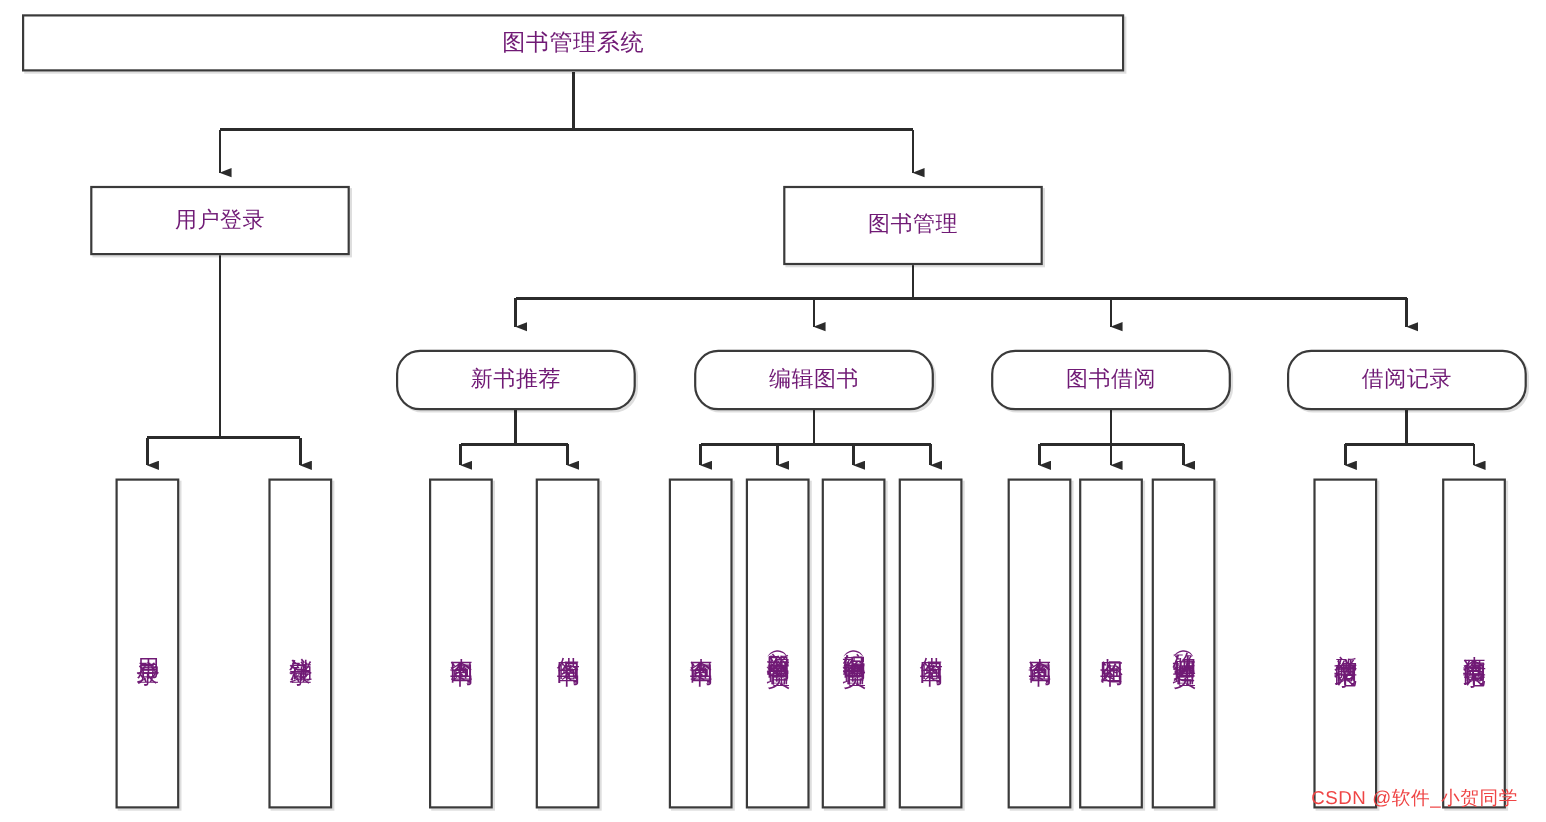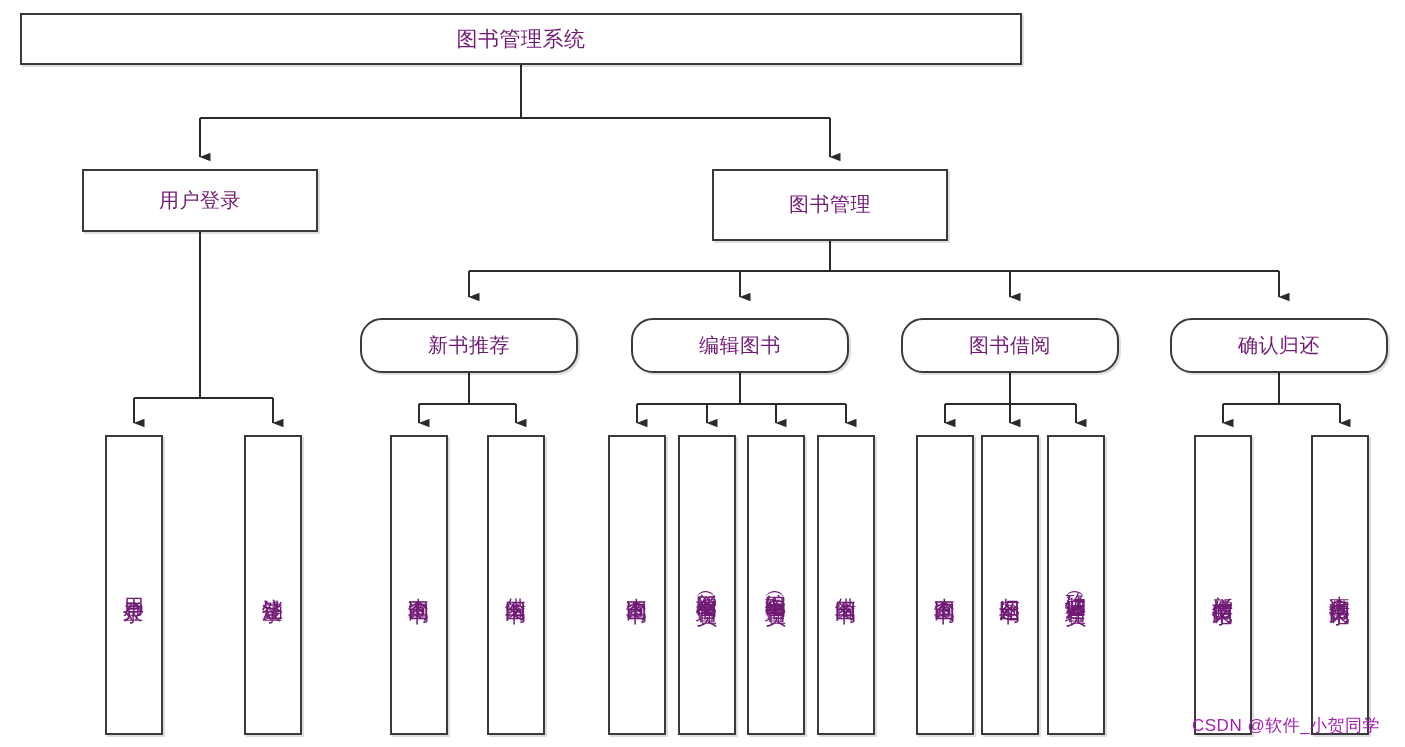--- a/index.html
+++ b/index.html
@@ -48,21 +48,21 @@
   .node.leaf .label {
     writing-mode: vertical-rl;
     text-orientation: upright;
     letter-spacing: 2px;
     line-height: 1.1;
     max-height: 290px;
   }
   .watermark {
     position: absolute;
     font-size: 17px;
-    color: #a21caf;
+    color: #ef4444;
     letter-spacing: 0.5px;
     white-space: nowrap;
     user-select: none;
     text-align: center;
   }
 </style>
 </head>
 <body>
 
 <div id="canvas">
@@ -135,21 +135,21 @@
 
   <div class="node level3" style="left:631px; top:318px; width:218px; height:55px;">
     <span class="label">编辑图书</span>
   </div>
 
   <div class="node level3" style="left:901px; top:318px; width:218px; height:55px;">
     <span class="label">图书借阅</span>
   </div>
 
   <div class="node level3" style="left:1170px; top:318px; width:218px; height:55px;">
-    <span class="label">确认归还</span>
+    <span class="label">借阅记录</span>
   </div>
 
   <div class="node leaf" style="left:105px; top:435px; width:58px; height:300px;">
     <span class="label">用户登录</span>
   </div>
 
   <div class="node leaf" style="left:244px; top:435px; width:58px; height:300px;">
     <span class="label">注销登录</span>
   </div>
 

